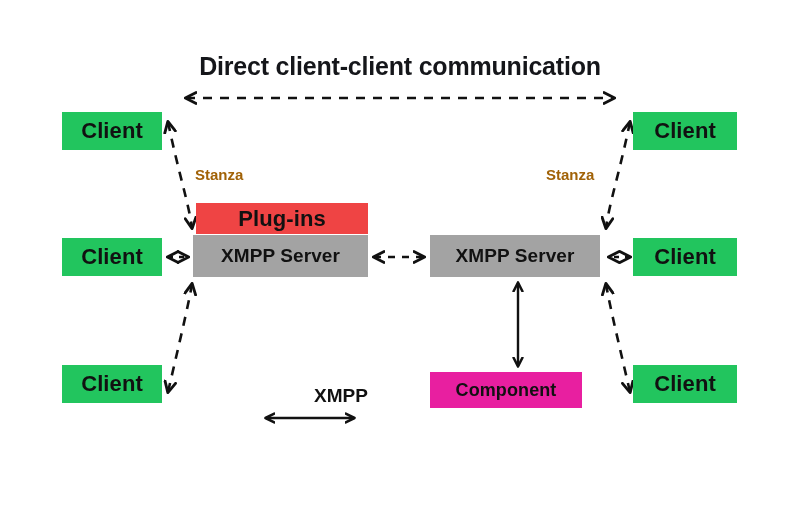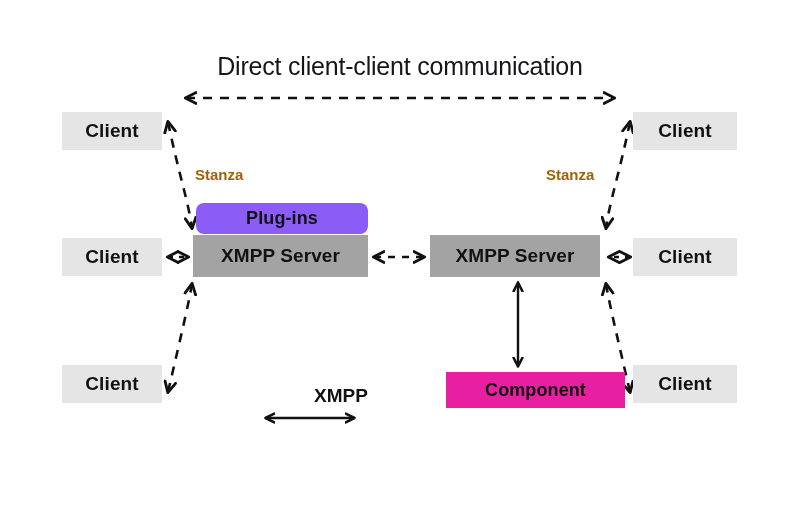--- a/index.html
+++ b/index.html
@@ -30,44 +30,43 @@
     display: flex;
     align-items: center;
     justify-content: center;
     box-sizing: border-box;
     font-weight: bold;
     color: #111111;
     letter-spacing: 0.1px;
     z-index: 3;
   }
   .client {
-    background: #e5e5e5;
-    font-size: 19px;
+    background: #22c55e;
+    font-size: 22px;
   }
   .server {
     background: #a3a3a3;
     font-size: 19px;
   }
   .plugins {
-    background: #8b5cf6;
-    font-size: 18px;
-    border-radius: 8px;
+    background: #ef4444;
+    font-size: 22px;
   }
   .component {
     background: #E81FA0;
     font-size: 18px;
   }
   .title {
     position: absolute;
     left: 0;
     top: 52px;
     width: 800px;
     text-align: center;
     font-size: 25px;
-    font-weight: normal;
+    font-weight: bold;
     color: #15161a;
     letter-spacing: -0.2px;
     z-index: 4;
   }
   .stanza {
     position: absolute;
     font-size: 15px;
     font-weight: bold;
     color: #a16207;
     z-index: 4;
@@ -82,21 +81,21 @@
   
   #client-top-left    { left: 62px;  top: 112px; width: 100px; height: 38px; }
   #client-mid-left    { left: 62px;  top: 238px; width: 100px; height: 38px; }
   #client-bottom-left { left: 62px;  top: 365px; width: 100px; height: 38px; }
   #client-top-right    { left: 633px; top: 112px; width: 104px; height: 38px; }
   #client-mid-right    { left: 633px; top: 238px; width: 104px; height: 38px; }
   #client-bottom-right { left: 633px; top: 365px; width: 104px; height: 38px; }
   #plugins-box     { left: 196px; top: 203px; width: 172px; height: 31px; }
   #server-left     { left: 193px; top: 235px; width: 175px; height: 42px; }
   #server-right    { left: 430px; top: 235px; width: 170px; height: 42px; }
-  #component-box   { left: 446px; top: 372px; width: 179px; height: 36px; }
+  #component-box   { left: 430px; top: 372px; width: 152px; height: 36px; }
   #stanza-left     { left: 195px; top: 166px; }
   #stanza-right    { left: 546px; top: 166px; }
   #legend-xmpp     { left: 278px; top: 385px; margin-left: 36px; }
 </style>
 </head>
 <body>
 
 <div id="canvas">
 
   <div class="title">Direct client-client communication</div>

